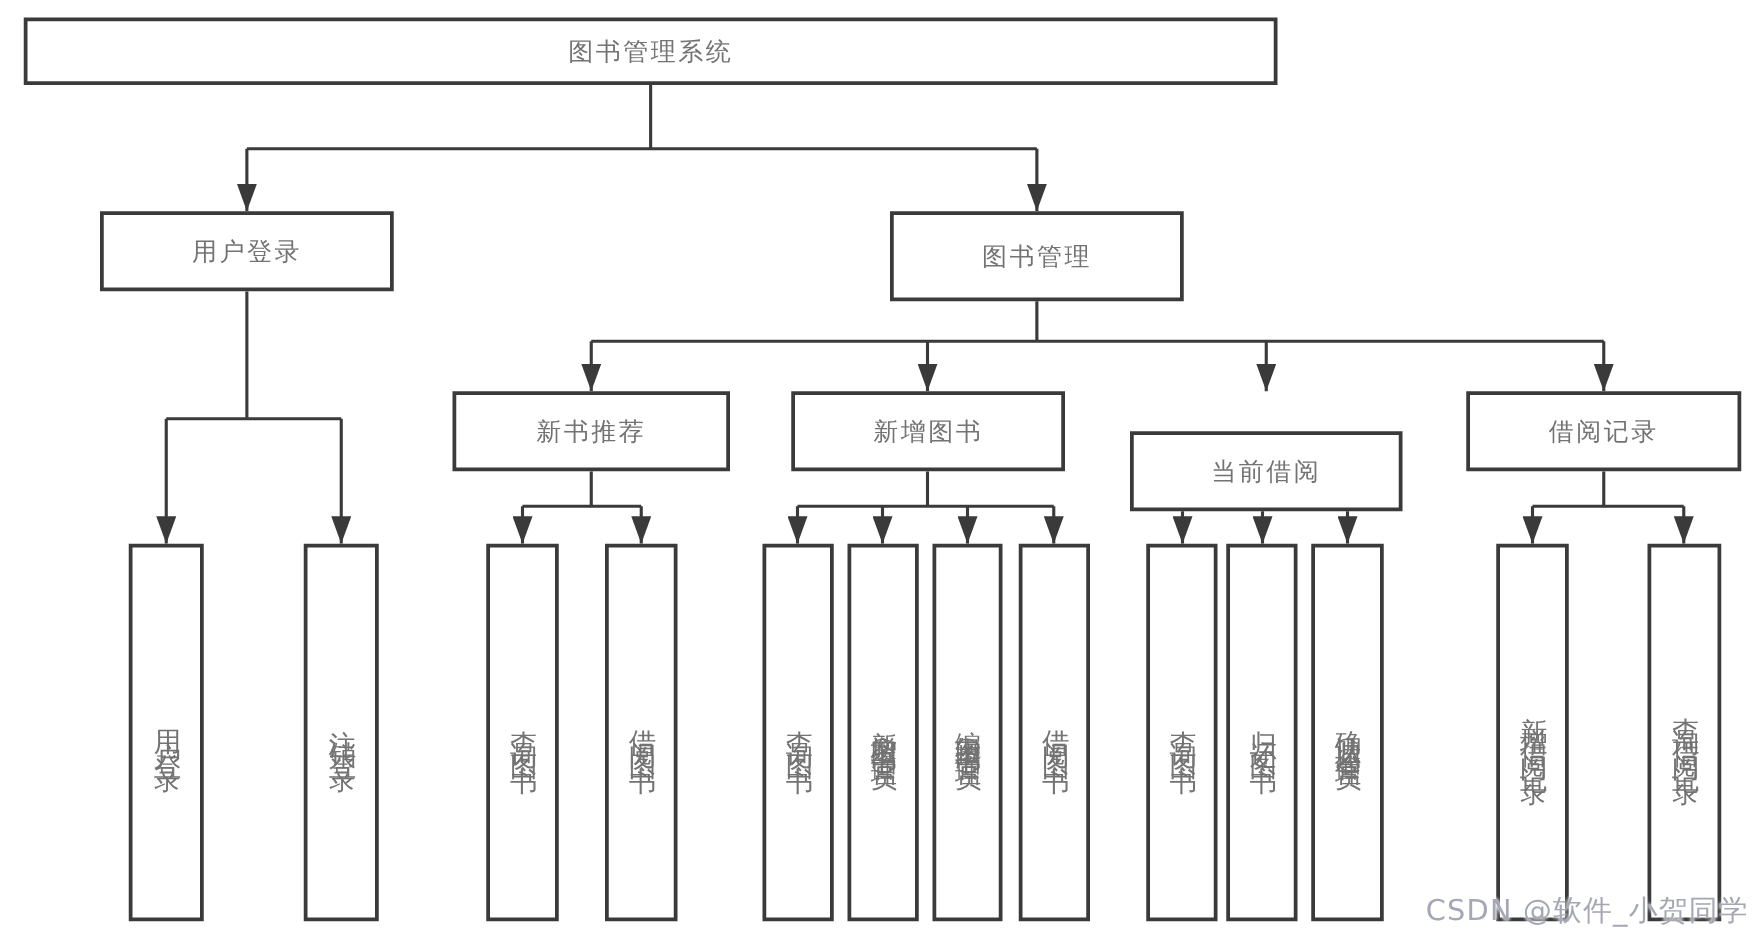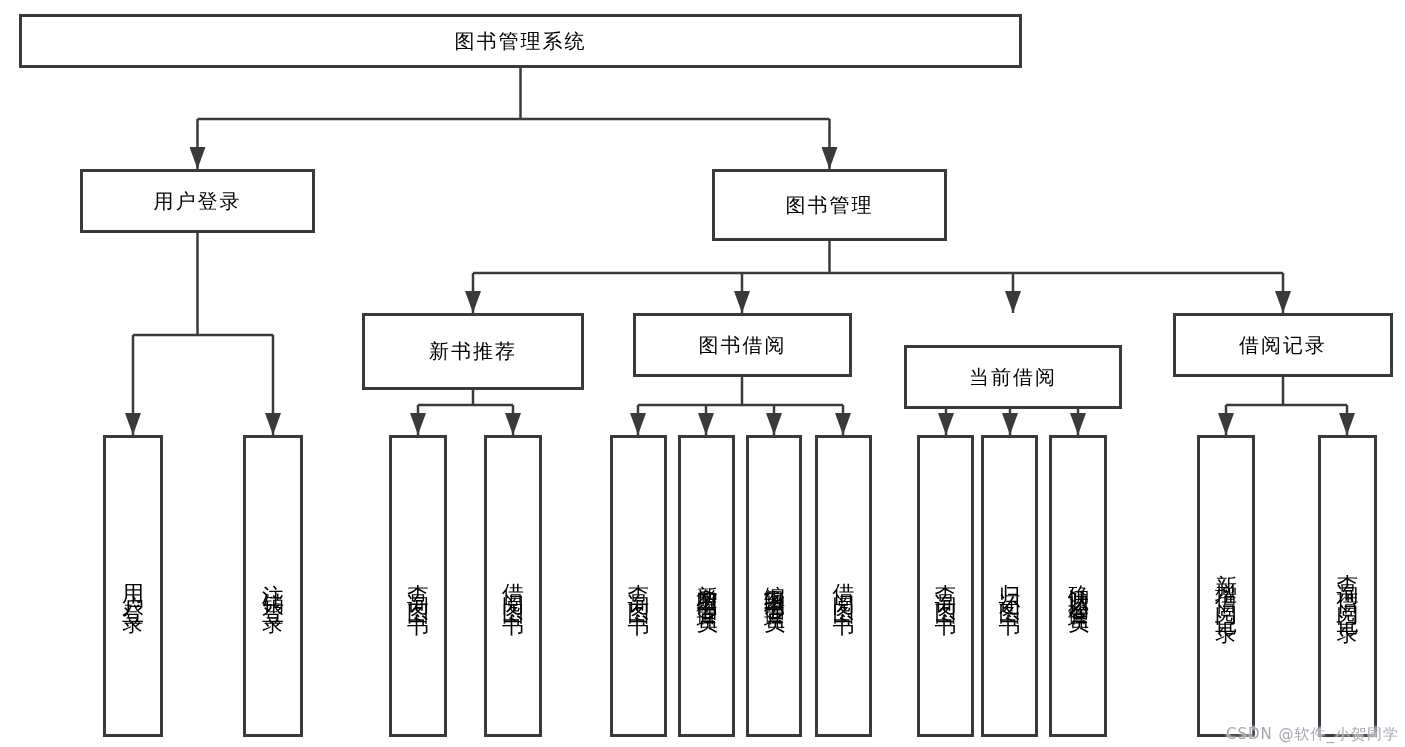--- a/index.html
+++ b/index.html
@@ -3,33 +3,33 @@
 <meta charset="utf-8">
 <style>
   html,body { margin:0; padding:0; background:#ffffff; }
   .stage {
     position:relative; width:1405px; height:747px; background:#ffffff;
     font-family:"DejaVu Sans", sans-serif; overflow:hidden;
   }
   .connector-layer { position:absolute; left:0; top:0; width:1405px; height:747px; }
   .box {
     position:absolute; box-sizing:border-box; background:#ffffff;
-    border:3px solid #3a3a3a; color:#000000;
+    border:3px solid #3a3a3a; color:#737373;
     display:flex; align-items:center; justify-content:center;
   }
   .h-label { font-size:20px; letter-spacing:2px; white-space:nowrap; }
   .leaf { top:435px; height:302px; }
   .v-text {
     writing-mode:vertical-rl; text-orientation:mixed;
     font-size:22px; letter-spacing:10px; line-height:1.1; white-space:nowrap;
   }
   .v-text.long { font-size:21px; letter-spacing:4px; }
   .watermark {
     position:absolute; right:6px; bottom:3px;
-    font-size:15px; color:#a5a7b5; letter-spacing:1px;
+    font-size:23px; color:#a5a7b5; letter-spacing:1px;
     text-shadow:0 0 3px #ffffff, 0 0 3px #ffffff; white-space:nowrap;
   }
   path.line { stroke:#3a3a3a; stroke-width:2.5; fill:none; }
 </style>
 </head>
 <body>
 
 <div class="stage">
 
   <svg class="connector-layer" viewBox="0 0 1405 747" xmlns="http://www.w3.org/2000/svg">
@@ -84,25 +84,25 @@
     <span class="h-label">图书管理系统</span>
   </div>
 
   <div class="box" style="left:80px; top:169px; width:235px; height:64px;">
     <span class="h-label">用户登录</span>
   </div>
   <div class="box" style="left:712px; top:169px; width:235px; height:72px;">
     <span class="h-label">图书管理</span>
   </div>
 
-  <div class="box" style="left:362px; top:313px; width:222px; height:77px;">
+  <div class="box" style="left:362px; top:313px; width:222px; height:64px;">
     <span class="h-label">新书推荐</span>
   </div>
   <div class="box" style="left:633px; top:313px; width:219px; height:64px;">
-    <span class="h-label">图书借阅</span>
+    <span class="h-label">新增图书</span>
   </div>
   <div class="box" style="left:904px; top:313px; width:218px; height:64px;margin-top:32px;">
     <span class="h-label">当前借阅</span>
   </div>
   <div class="box" style="left:1173px; top:313px; width:220px; height:64px;">
     <span class="h-label">借阅记录</span>
   </div>
 
   <div class="box leaf" style="left:103px; width:60px;">
     <span class="v-text">用户登录</span>

